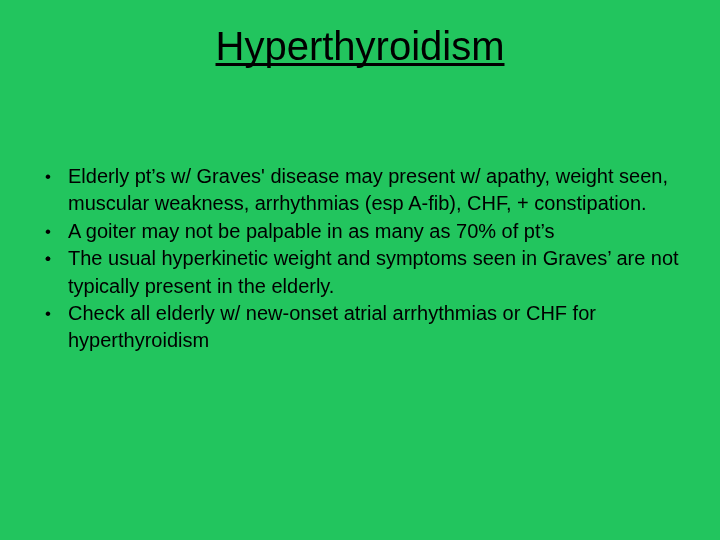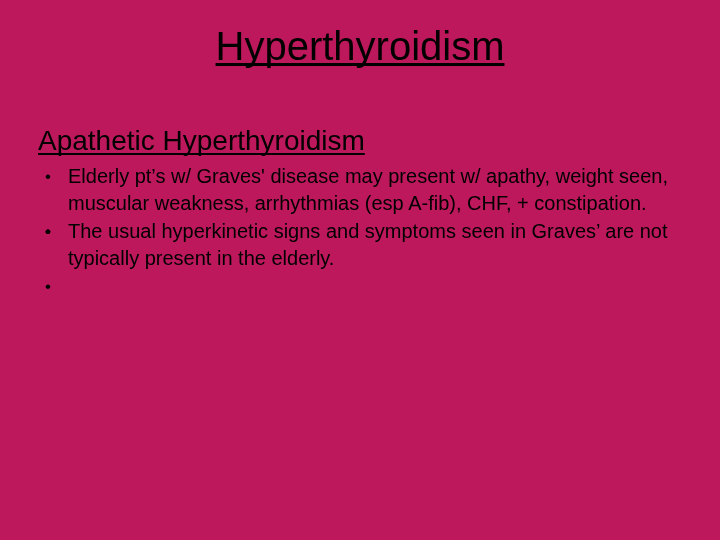--- a/index.html
+++ b/index.html
@@ -4,21 +4,21 @@
 <style>
   html, body {
     margin: 0;
     padding: 0;
     background: #888;
   }
   .slide {
     position: relative;
     width: 720px;
     height: 540px;
-    background: #be185d;
+    background: #22c55e;
     color: #000000;
     font-family: "Liberation Sans", sans-serif;
     overflow: hidden;
   }
   .slide-title {
     position: absolute;
     top: 26px;
     left: 0;
     width: 720px;
     text-align: center;
@@ -70,35 +70,36 @@
 </style>
 </head>
 <body>
 
 <div class="slide">
 
   <div class="slide-title">
     <span>Hyperthyroidism</span>
   </div>
 
-  <div class="subheading">Apathetic Hyperthyroidism</div>
 
   <ul class="bullet-list">
     <li class="bullet-item">
       <span class="bullet-marker">•</span>
       <span class="bullet-text">Elderly pt’s w/ Graves' disease may present w/ apathy, weight seen, muscular weakness, arrhythmias (esp A-fib), CHF, + constipation.</span>
     </li>
     <li class="bullet-item">
       <span class="bullet-marker">•</span>
+      <span class="bullet-text">A goiter may not be palpable in as many as 70% of pt’s</span>
     </li>
     <li class="bullet-item">
       <span class="bullet-marker">•</span>
     </li>
     <li class="bullet-item">
       <span class="bullet-marker">•</span>
-      <span class="bullet-text">The usual hyperkinetic signs and symptoms seen in Graves’ are not typically present in the elderly.</span>
+      <span class="bullet-text">The usual hyperkinetic weight and symptoms seen in Graves’ are not typically present in the elderly.</span>
     </li>
     <li class="bullet-item">
       <span class="bullet-marker">•</span>
+      <span class="bullet-text">Check all elderly w/ new-onset atrial arrhythmias or CHF for hyperthyroidism</span>
     </li>
   </ul>
 
 </div>
 
 </body></html>

